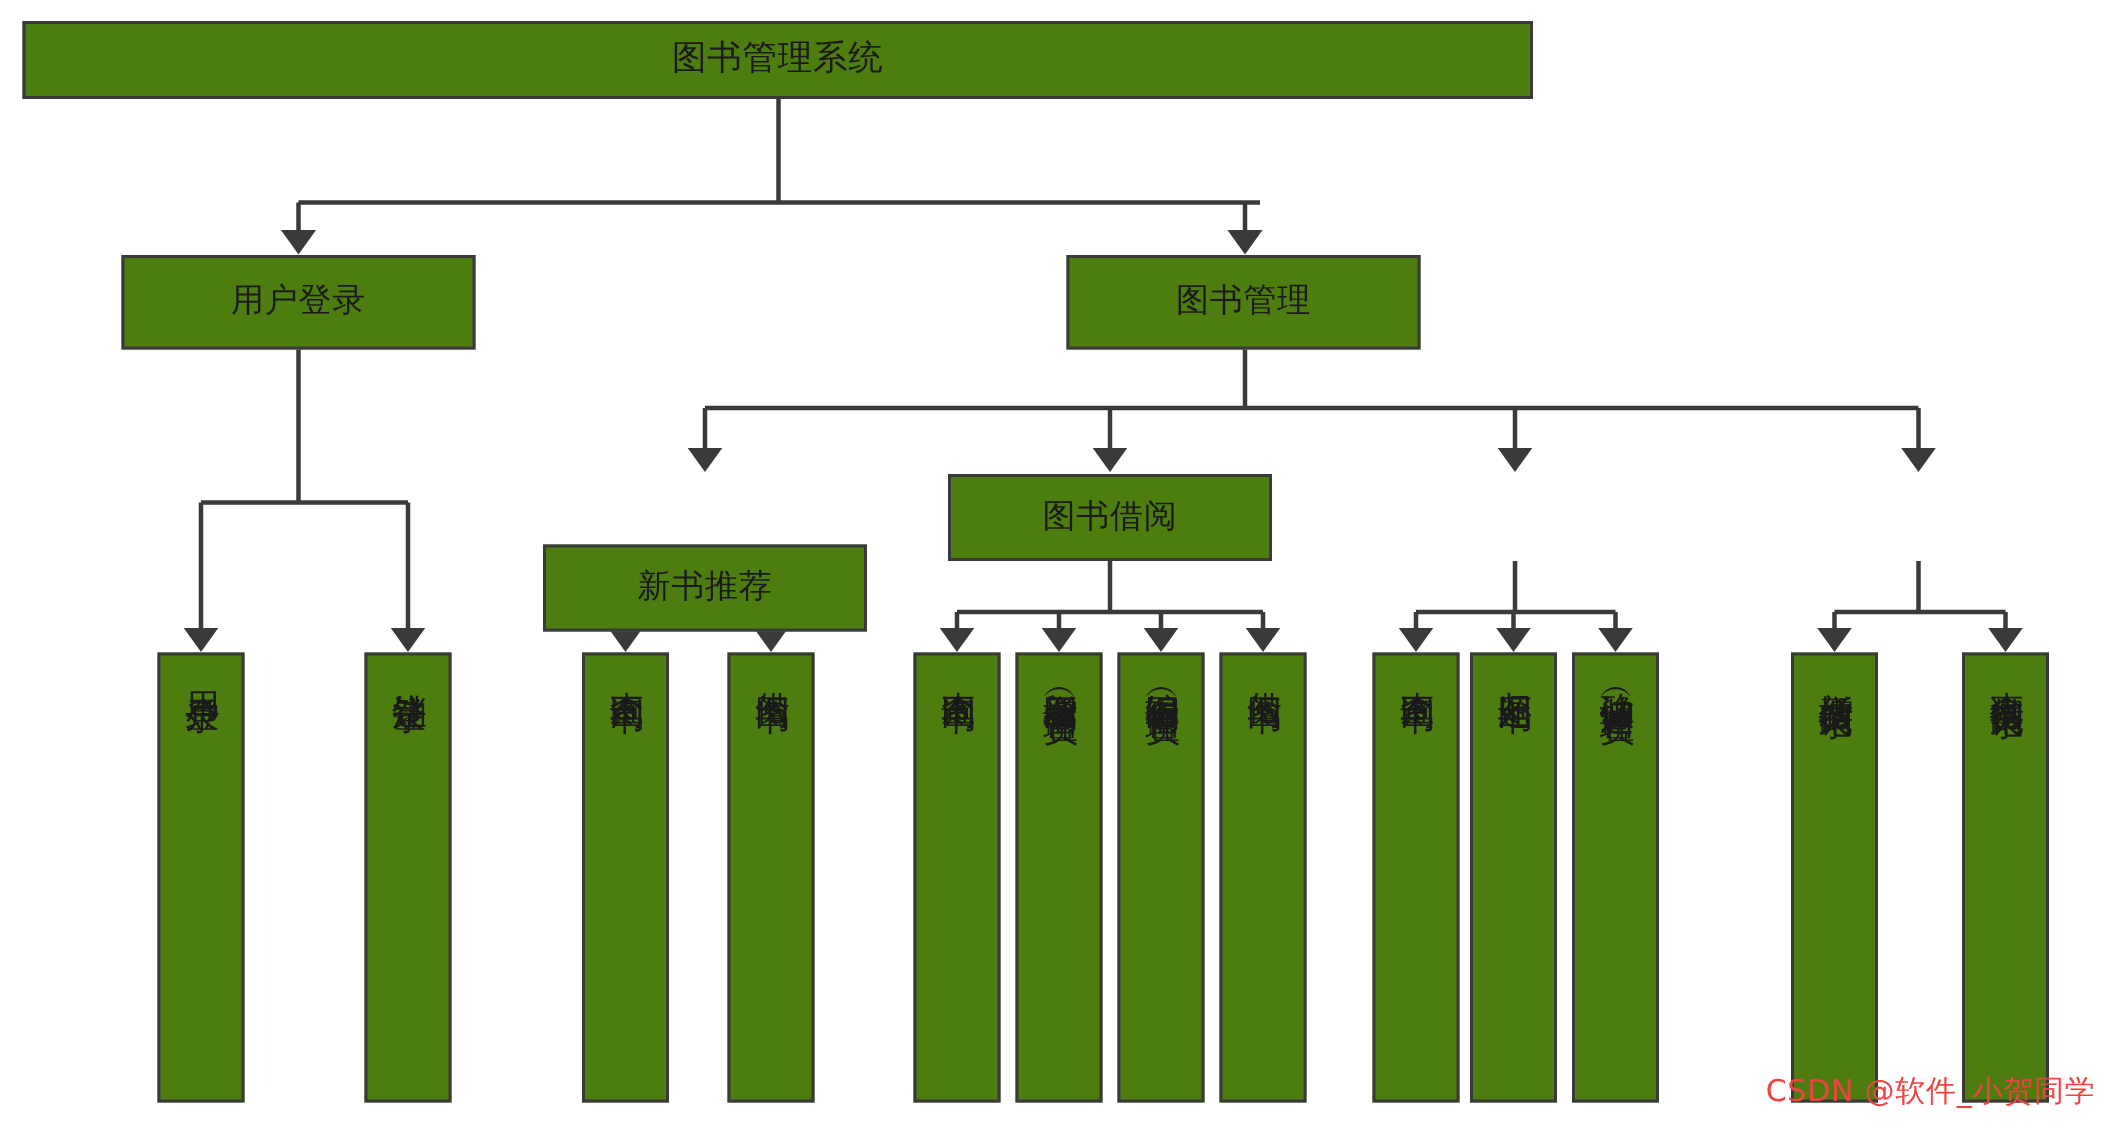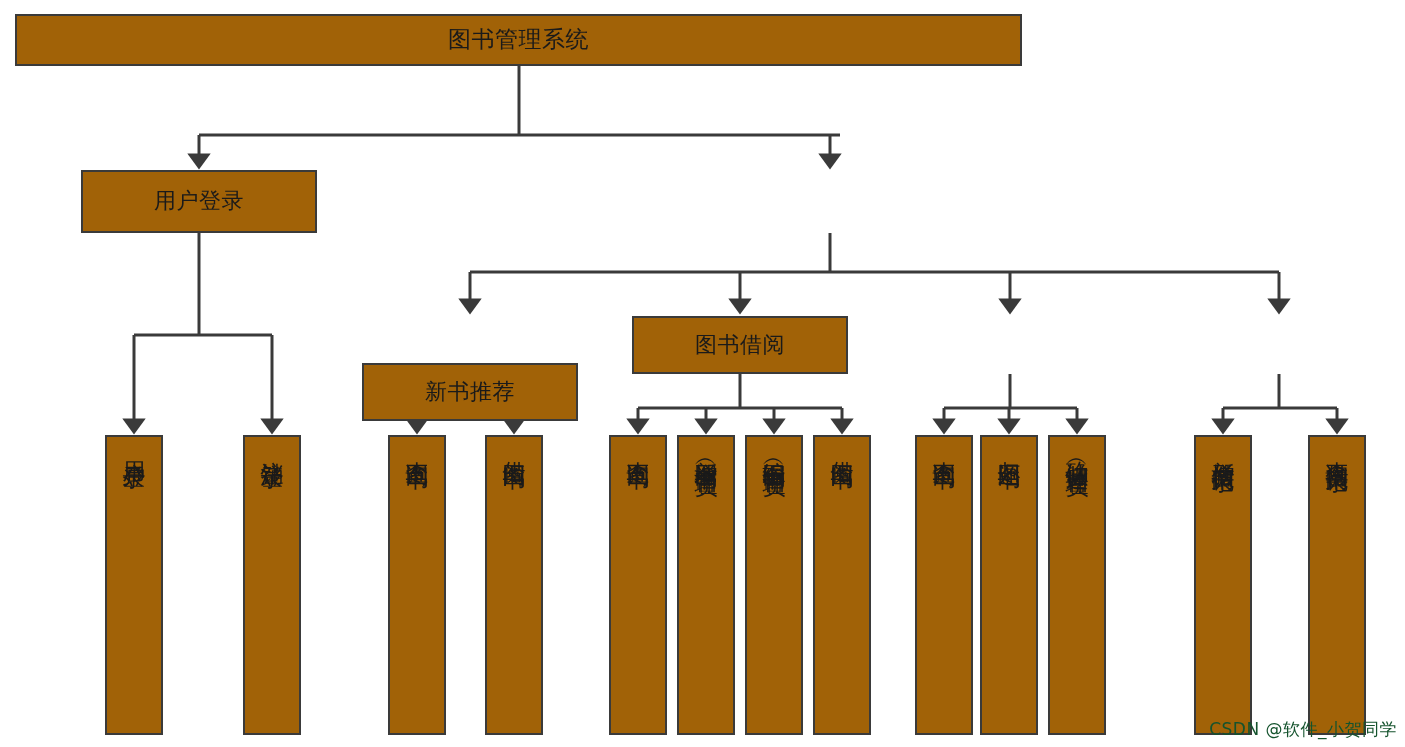--- a/index.html
+++ b/index.html
@@ -21,21 +21,21 @@
   #diagram-svg {
     position: absolute;
     left: 0;
     top: 0;
     width: 1405px;
     height: 747px;
   }
   .node-box {
     position: absolute;
     box-sizing: border-box;
-    background: #a16207;
+    background: #4d7c0f;
     border: 2px solid #3a3a3a;
     display: flex;
     align-items: center;
     justify-content: center;
     color: #1a1a1a;
   }
   .node-label {
     display: block;
     text-align: center;
     line-height: 1.12;
@@ -60,22 +60,22 @@
     text-orientation: upright;
     font-size: 23px;
     line-height: 1.0;
     letter-spacing: 2px;
     white-space: nowrap;
   }
   #watermark {
     position: absolute;
     right: 8px;
     bottom: 6px;
-    font-size: 17px;
-    color: #14532d;
+    font-size: 20px;
+    color: #ef4444;
     letter-spacing: 0.5px;
     pointer-events: none;
     user-select: none;
   }
 </style>
 </head>
 <body>
 
 <div id="diagram-root">
 
@@ -129,20 +129,23 @@
     </g>
   </svg>
 
   <div class="node-box node-h node-root" style="left:15px; top:14px; width:1007px; height:52px;">
     <span class="node-label">图书管理系统</span>
   </div>
 
   <div class="node-box node-h" style="left:81px; top:170px; width:236px; height:63px;">
     <span class="node-label">用户登录</span>
   </div>
+  <div class="node-box node-h" style="left:711px; top:170px; width:236px; height:63px;">
+    <span class="node-label">图书管理</span>
+  </div>
 
   <div class="node-box node-h" style="left:362px; top:316px; width:216px; height:58px;margin-top:47px;">
     <span class="node-label">新书推荐</span>
   </div>
   <div class="node-box node-h" style="left:632px; top:316px; width:216px; height:58px;justify-content:center;">
     <span class="node-label">图书借阅</span>
   </div>
 
   <div class="node-box node-v" style="left:105px; top:435px; width:58px; height:300px;">
     <span class="node-label">用户登录</span>

